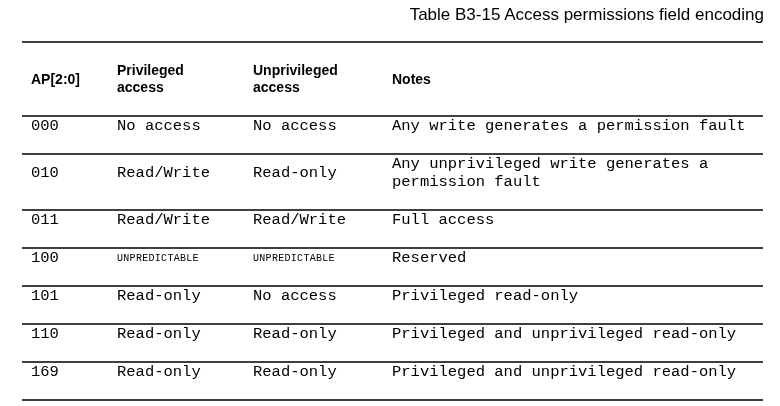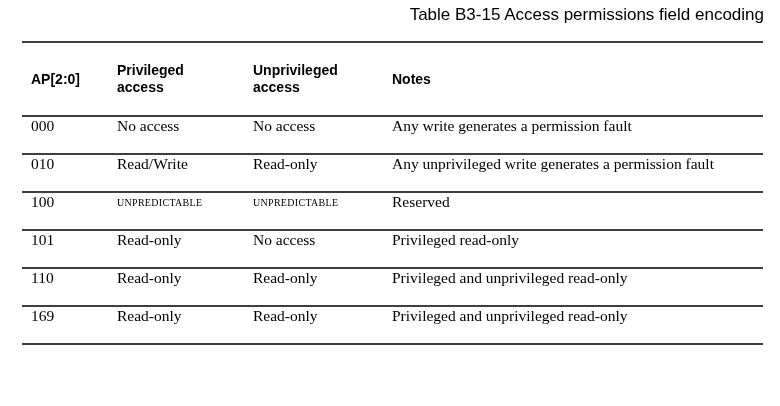--- a/index.html
+++ b/index.html
@@ -51,21 +51,21 @@
     vertical-align: middle;
     padding: 0;
   }
   th {
     font-size: 14px;
     font-weight: bold;
     font-family: "Liberation Sans", sans-serif;
   }
   td {
     font-size: 15.5px;
-    font-family: Liberation Serif, serif;
+    font-family: Liberation Mono, monospace;
     padding-bottom: 18px;
   }
   th.col-ap, td.col-ap {
     padding-left: 9px;
   }
   .hdr-wrap {
     display: inline-block;
     max-width: 98px;
     line-height: 1.2;
   }
@@ -101,20 +101,26 @@
       <td>No access</td>
       <td>Any write generates a permission fault</td>
     </tr>
     <tr>
       <td class="col-ap">010</td>
       <td>Read/Write</td>
       <td>Read-only</td>
       <td>Any unprivileged write generates a permission fault</td>
     </tr>
     <tr>
+      <td class="col-ap">011</td>
+      <td>Read/Write</td>
+      <td>Read/Write</td>
+      <td>Full access</td>
+    </tr>
+    <tr>
       <td class="col-ap">100</td>
       <td class="uc">UNPREDICTABLE</td>
       <td class="uc">UNPREDICTABLE</td>
       <td>Reserved</td>
     </tr>
     <tr>
       <td class="col-ap">101</td>
       <td>Read-only</td>
       <td>No access</td>
       <td>Privileged read-only</td>

